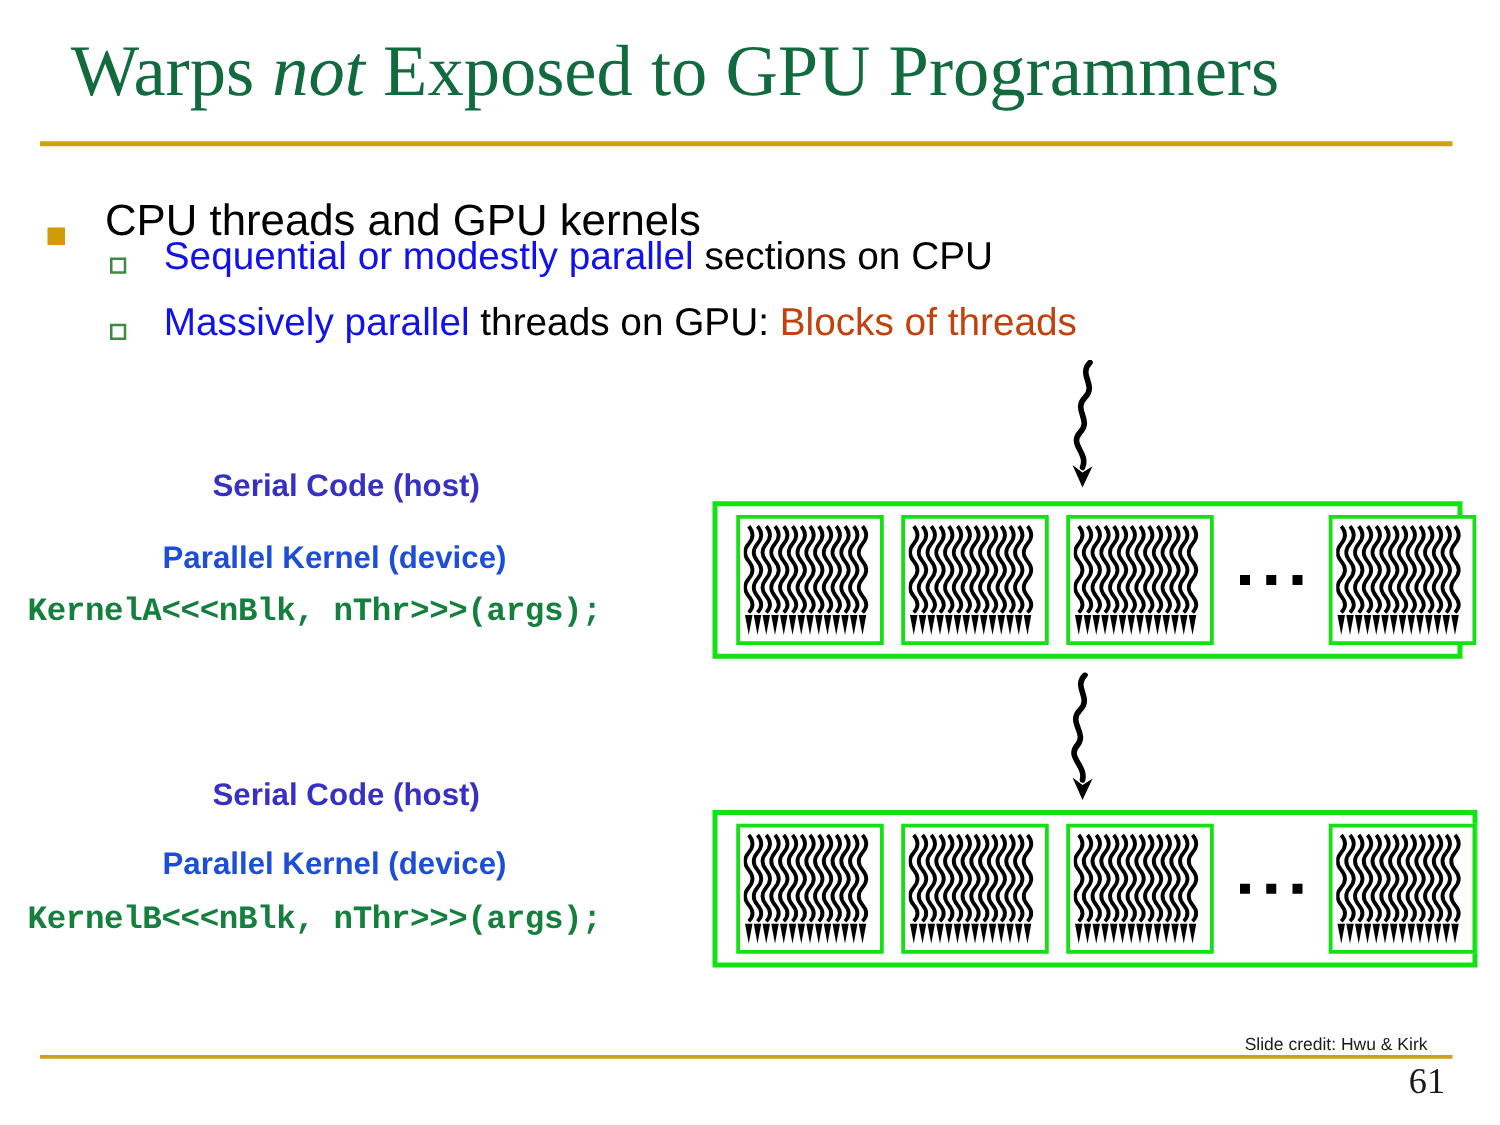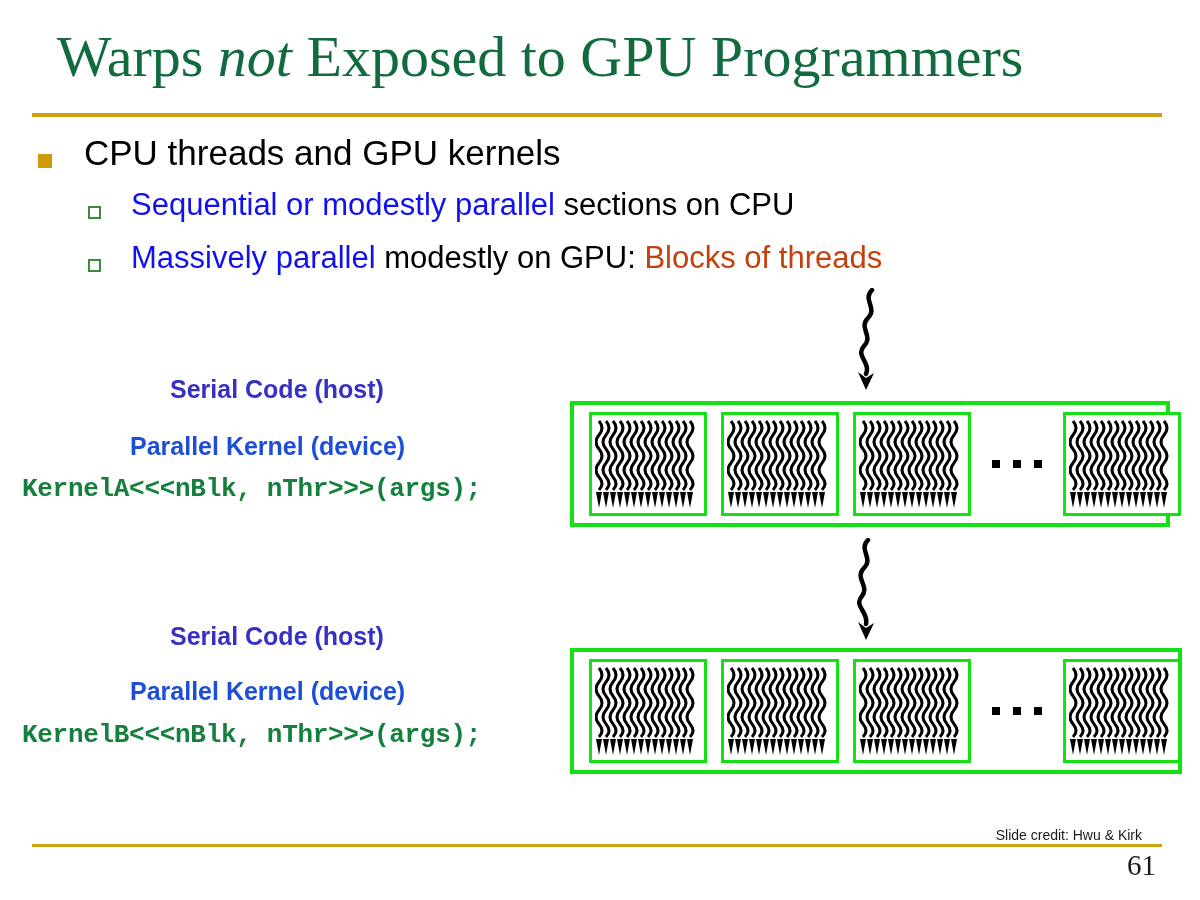--- a/index.html
+++ b/index.html
@@ -40,22 +40,23 @@
     width: 1130px;
     height: 4px;
     background: #cfa011;
   }
 
   
   .bullet-l1 {
     position: absolute;
     left: 38px;
     display: flex;
-    align-items: center;
+    align-items: flex-end;
     white-space: nowrap;
+    margin-top: 24px;
   }
   .bullet-l1 .marker {
     width: 14px;
     height: 14px;
     background: #cf9c08;
     margin-top: 16px;
     margin-right: 32px;
     flex: 0 0 auto;
   }
   .bullet-l1 .text {
@@ -195,21 +196,21 @@
   <span class="text">CPU threads and GPU kernels</span>
 </div>
 
 <div class="bullet-l2" style="top:188px;">
   <span class="marker"></span>
   <span class="text"><span class="hl-blue">Sequential or modestly parallel</span><span> sections on CPU</span></span>
 </div>
 
 <div class="bullet-l2" style="top:241px;">
   <span class="marker"></span>
-  <span class="text"><span class="hl-blue">Massively parallel</span><span> modestly on GPU: </span><span class="hl-green">Blocks of threads</span></span>
+  <span class="text"><span class="hl-blue">Massively parallel</span><span> threads on GPU: </span><span class="hl-green">Blocks of threads</span></span>
 </div>
 
 <div class="diag-label lab-host" style="left:170px; top:327px;">Serial Code (host)</div>
 
 <div class="diag-label lab-device" style="left:130px; top:432px;">Parallel Kernel (device)</div>
 
 <div class="diag-label lab-code" style="left:22px; top:474px;">KernelA&lt;&lt;&lt;nBlk, nThr&gt;&gt;&gt;(args);</div>
 
 <div class="squiggle-arrow" style="left:848px; top:288px;">
   <svg width="44" height="104" viewBox="0 0 44 104" xmlns="http://www.w3.org/2000/svg">

